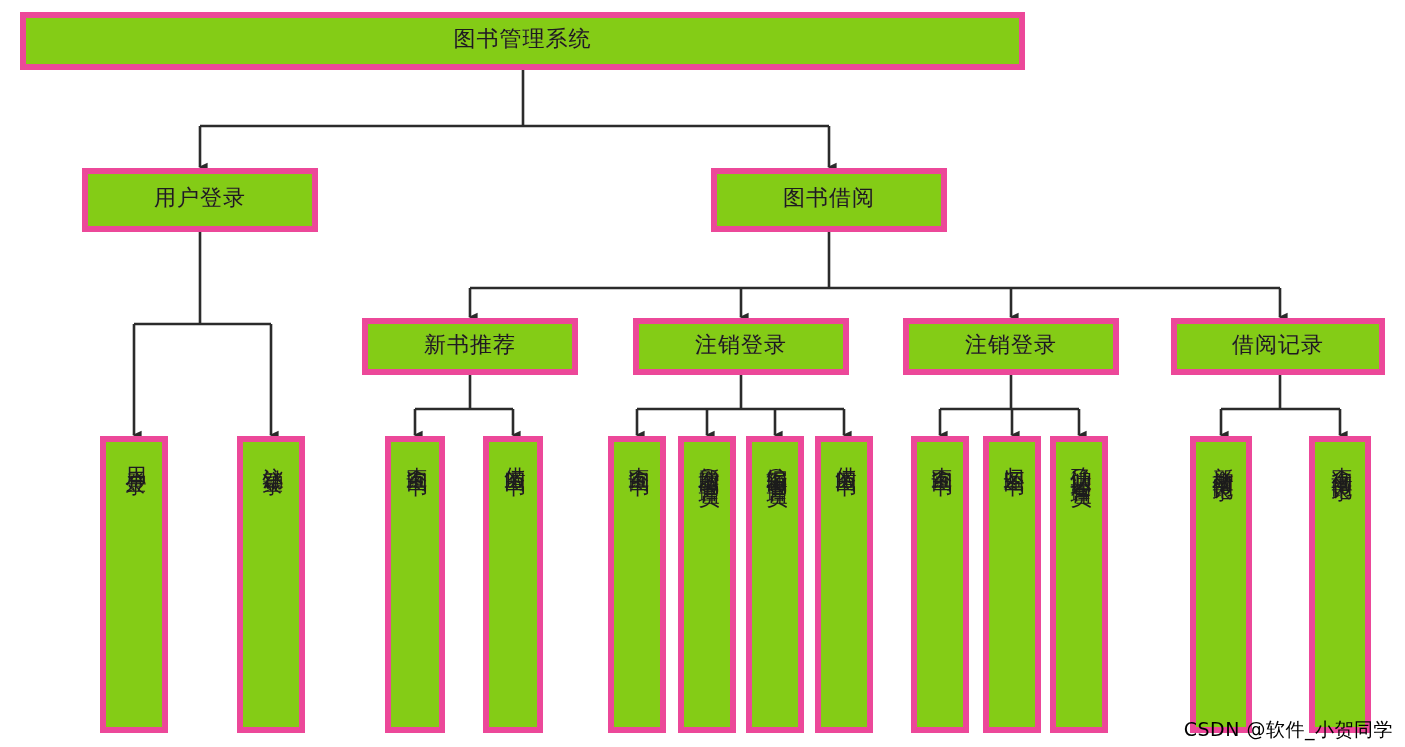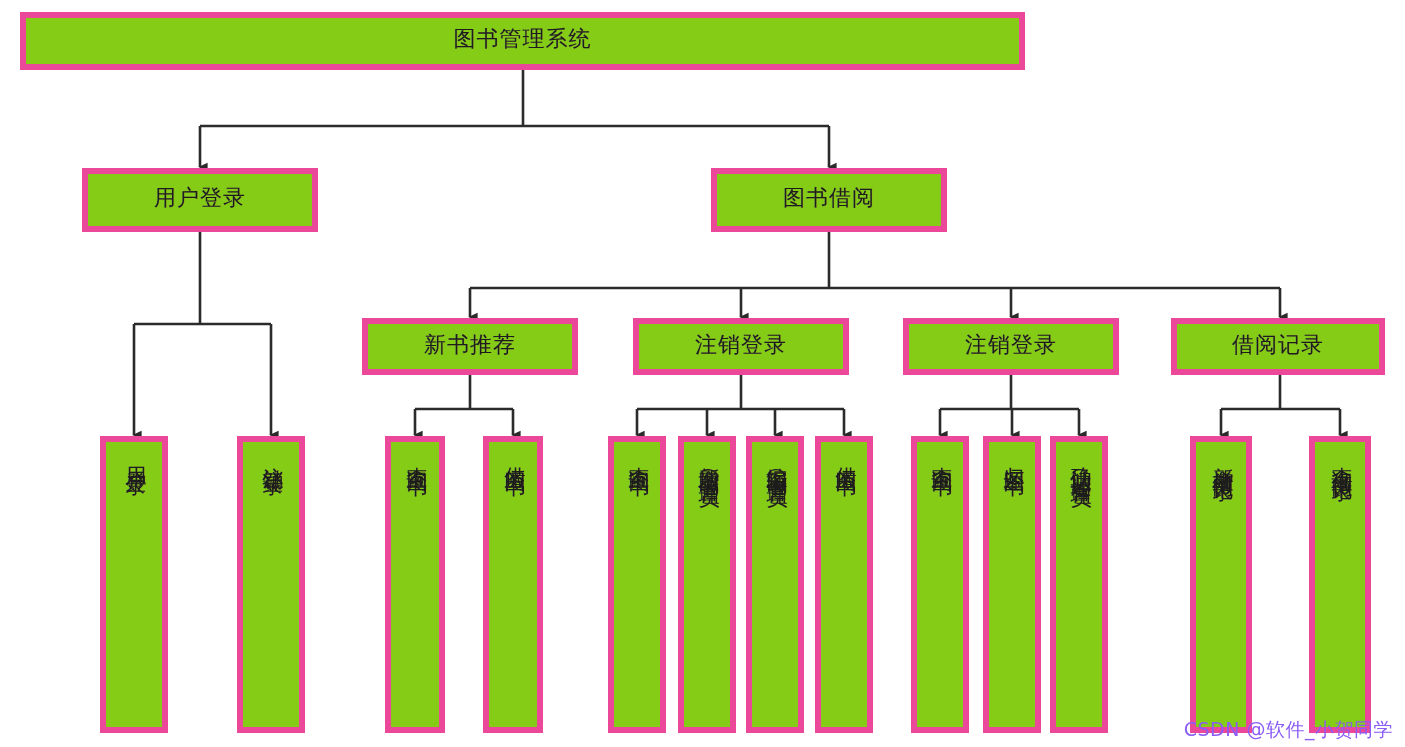--- a/index.html
+++ b/index.html
@@ -57,21 +57,21 @@
     line-height:1.05;
     letter-spacing:3px;
     white-space:nowrap;
     max-height:280px;
   }
   .watermark{
     position:absolute;
     right:12px;
     bottom:4px;
     font-size:19px;
-    color:#8b5cf6;
+    color:#000000;
     letter-spacing:0.5px;
     z-index:5;
     white-space:nowrap;
     user-select:none;
     margin-top:20px;
   }
 </style>
 </head>
 <body>
 

